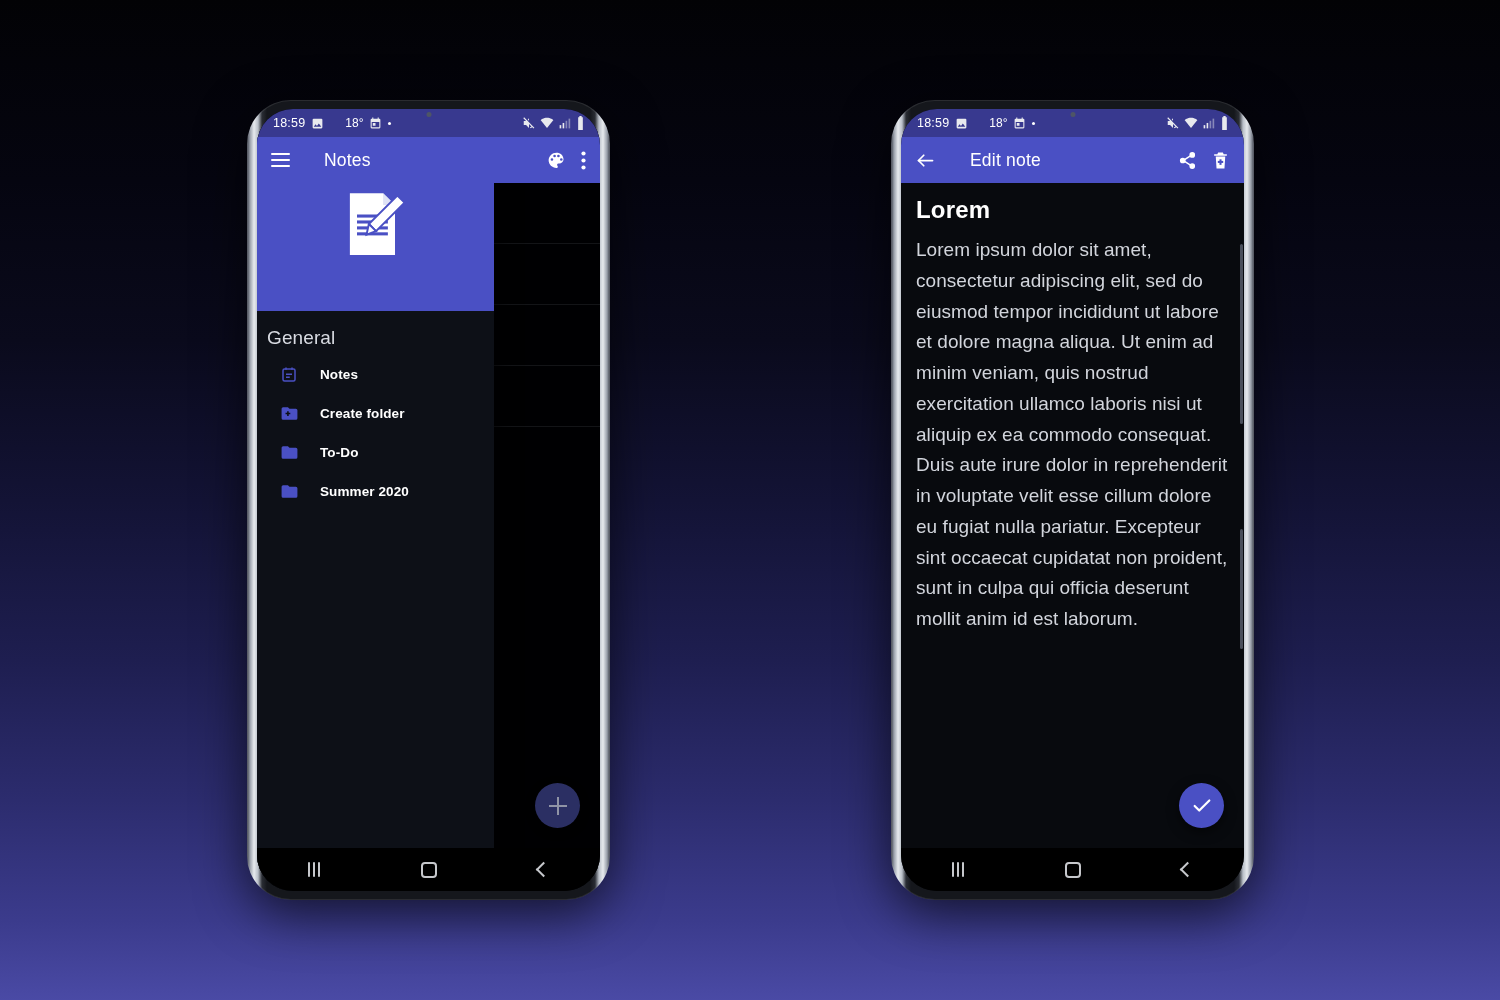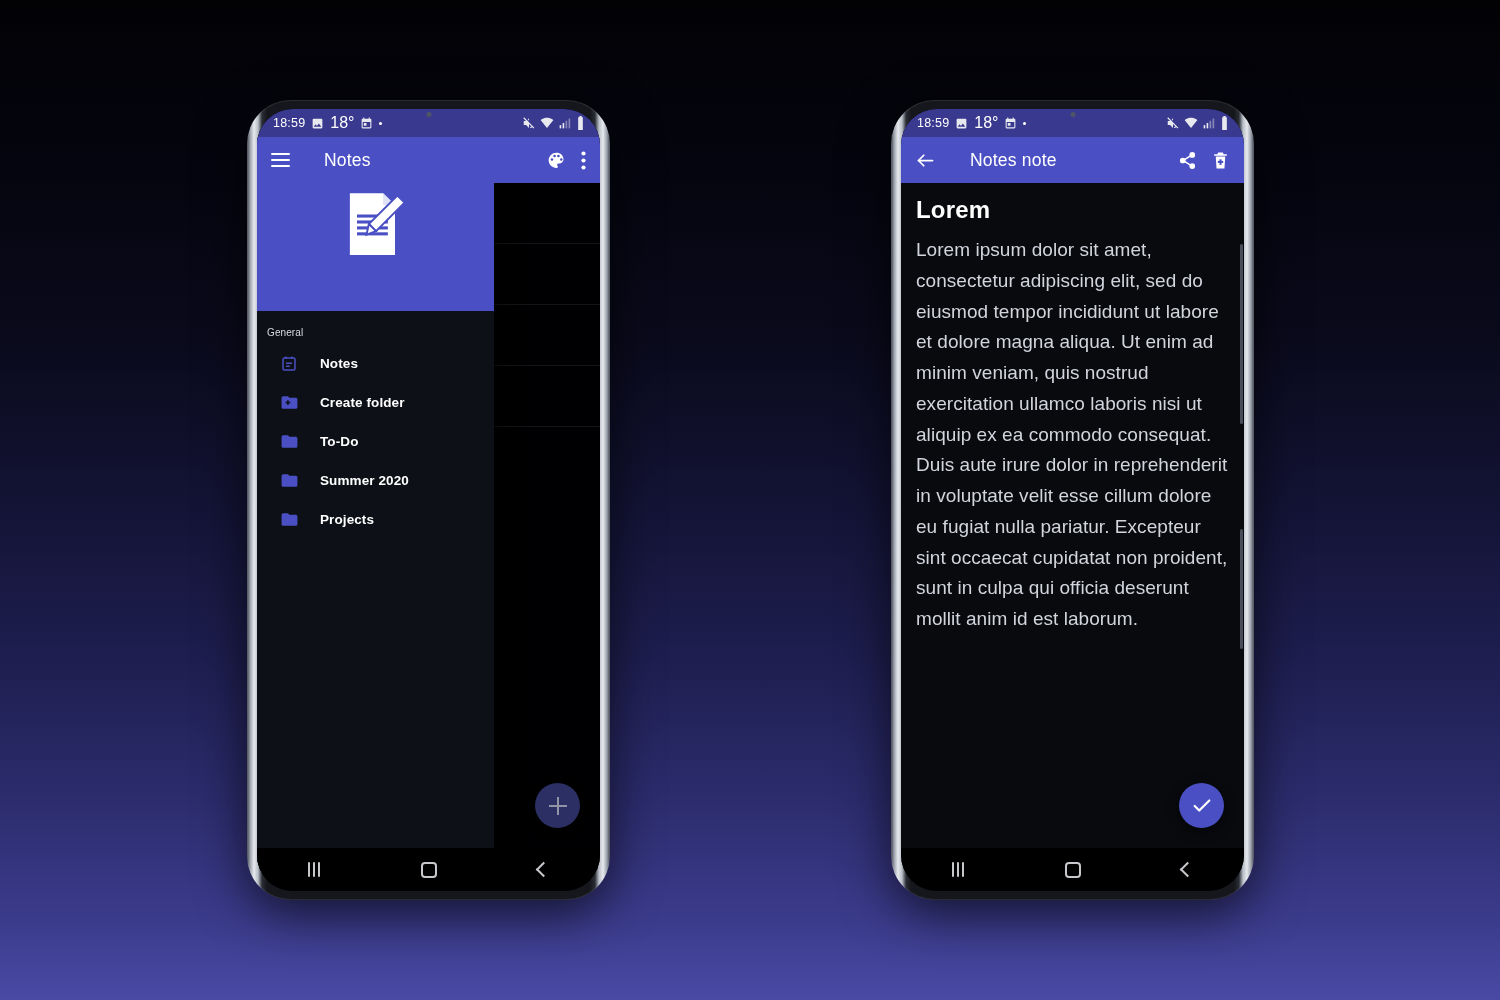--- a/index.html
+++ b/index.html
@@ -83,21 +83,21 @@
     padding: 0 14px 0 16px;
     color: #ffffff;
     font-size: 12.5px;
     gap: 7px;
     position: relative;
     z-index: 30;
   }
   .status-time { font-weight: 400; letter-spacing: .2px; }
   .status-left { display: flex; align-items: center; gap: 6px; }
   .status-right { margin-left: auto; display: flex; align-items: center; gap: 4px; }
-  .temp { font-size: 16px; }
+  .temp { font-size: 12px; margin-left: 15px; }
   .sdot { width: 3px; height: 3px; border-radius: 50%; background: #fff; display:inline-block; }
 
   
   .appbar {
     height: 46px;
     background: #4a50c4;
     display: flex;
     align-items: center;
     padding: 0 14px;
     color: #fff;
@@ -161,21 +161,21 @@
   }
   .drawer-header {
     height: 174px;
     background: #4a50c4;
     display: flex;
     align-items: center;
     justify-content: center;
   }
   .drawer-section {
     color: #d8dbe2;
-    font-size: 10px;
+    font-size: 19px;
     padding: 16px 0 6px 10px;
     letter-spacing: .1px;
   }
   .drawer-item {
     display: flex;
     align-items: center;
     height: 39px;
     padding-left: 22px;
     gap: 21px;
     cursor: pointer;
@@ -437,28 +437,20 @@
 
       <div class="drawer-item">
         <span class="drawer-icon">
           <svg width="19" height="19" viewBox="0 0 24 24" fill="#4a50c4">
               <path d="M10 4H4a2 2 0 0 0-2 2v12a2 2 0 0 0 2 2h16a2 2 0 0 0 2-2V8a2 2 0 0 0-2-2h-8l-2-2z"></path>
             </svg>
         </span>
         <span class="drawer-item-label">Summer 2020</span>
       </div>
 
-      <div class="drawer-item">
-        <span class="drawer-icon">
-          <svg width="19" height="19" viewBox="0 0 24 24" fill="#4a50c4">
-              <path d="M10 4H4a2 2 0 0 0-2 2v12a2 2 0 0 0 2 2h16a2 2 0 0 0 2-2V8a2 2 0 0 0-2-2h-8l-2-2z"></path>
-            </svg>
-        </span>
-        <span class="drawer-item-label">Projects</span>
-      </div>
     </div>
 
     <div class="navbar">
       <span class="nav-recents">
           <i></i>
           <i></i>
           <i></i>
         </span>
       <span class="nav-home"></span>
       <span class="nav-back"></span>
@@ -515,21 +507,21 @@
 
     <div class="appbar">
       <div class="icon-btn">
         <span>
           <svg width="21" height="21" viewBox="0 0 24 24" fill="none" stroke="#ffffff" stroke-width="2" stroke-linecap="round" stroke-linejoin="round">
               <line x1="20" y1="12" x2="4" y2="12"></line>
               <polyline points="10,18 4,12 10,6"></polyline>
             </svg>
         </span>
       </div>
-      <div class="appbar-title">Notes note</div>
+      <div class="appbar-title">Edit note</div>
       <div class="icon-btn">
         <span>
           <svg width="19" height="19" viewBox="0 0 24 24" fill="none" stroke="#ffffff" stroke-width="2" stroke-linecap="round" stroke-linejoin="round">
               <circle cx="18" cy="5" r="2.6" fill="#ffffff"></circle>
               <circle cx="6" cy="12" r="2.6" fill="#ffffff"></circle>
               <circle cx="18" cy="19" r="2.6" fill="#ffffff"></circle>
               <line x1="8.3" y1="10.8" x2="15.7" y2="6.2"></line>
               <line x1="8.3" y1="13.2" x2="15.7" y2="17.8"></line>
             </svg>
         </span>

